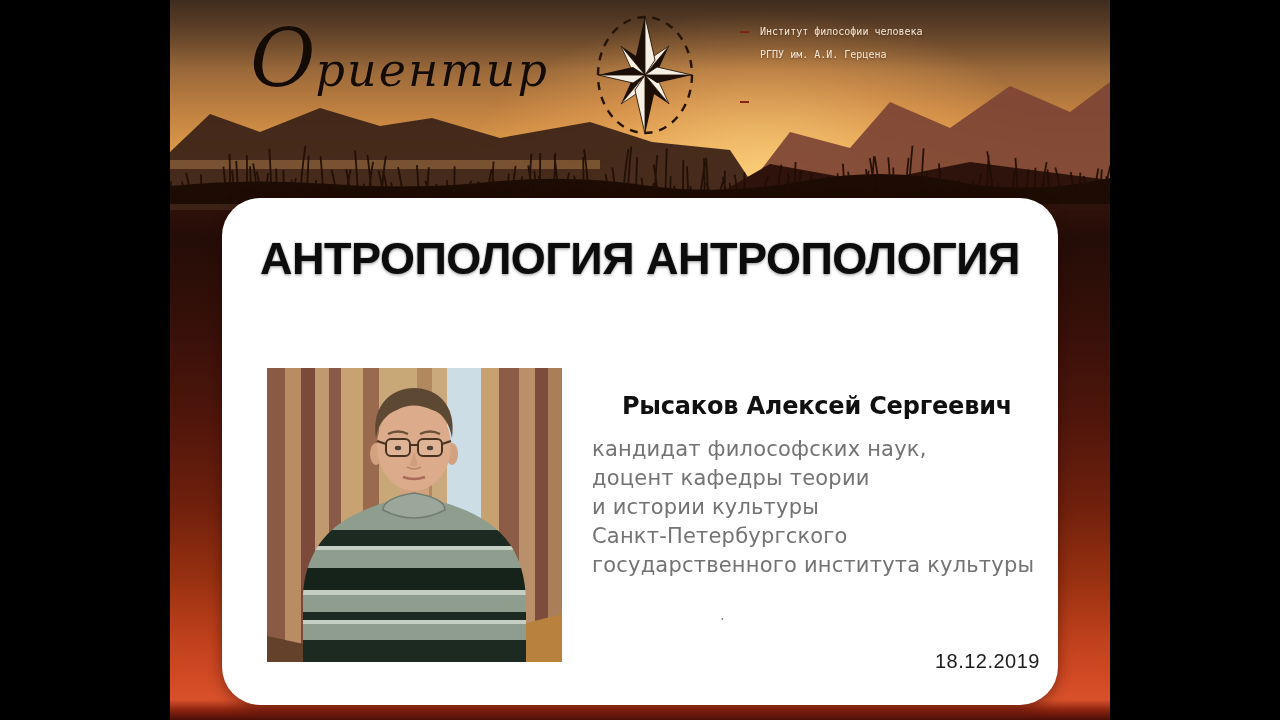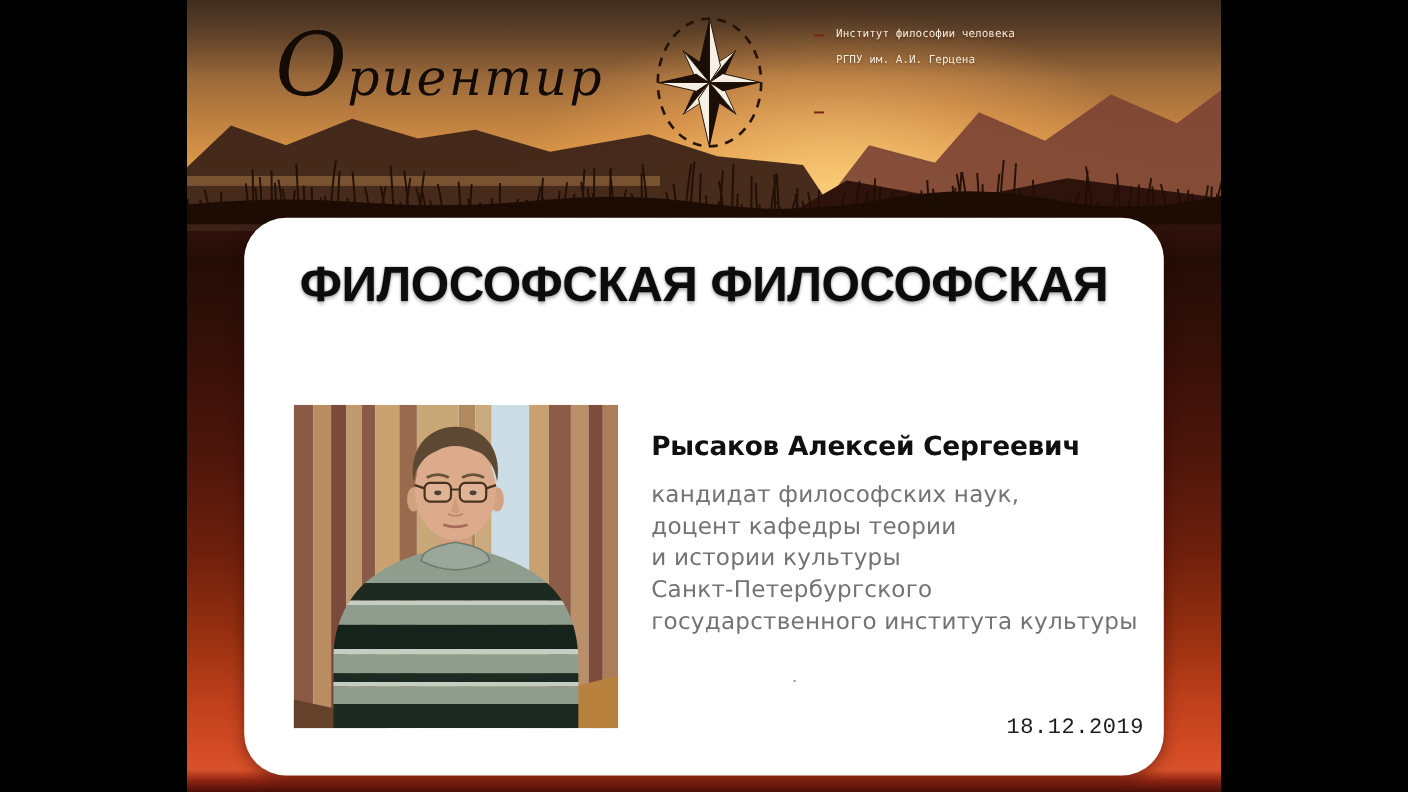--- a/index.html
+++ b/index.html
@@ -72,33 +72,33 @@
     white-space:nowrap;
   }
   .speaker-photo{
     position:absolute;left:45px;top:170px;width:295px;height:294px;
     overflow:hidden;
   }
   .info-block{position:absolute;left:370px;top:194px;width:450px;}
   .speaker-name{
     font-family:"DejaVu Sans", sans-serif;font-weight:bold;
     font-size:24px;letter-spacing:-.2px;color:#101010;
-    margin-bottom:15px;white-space:nowrap;
+    margin-bottom:15px;white-space:nowrap;text-align:center;
   }
   .speaker-creds{
     font-family:"DejaVu Sans", sans-serif;
     font-size:21px;line-height:29px;letter-spacing:.2px;color:#737373;
   }
   .stray-dot{
     position:absolute;left:498px;top:408px;
     font-size:15px;color:#8a8a8a;
   }
   .slide-date{
     position:absolute;right:18px;top:452px;
-    font-family:Liberation Mono, monospace;
+    font-family:Liberation Sans, sans-serif;
     font-size:20px;color:#1c1c1c;letter-spacing:.5px;margin-left:41px;
   }
 </style>
 </head>
 <body>
 
 <div class="bg-photo">
 
   <svg class="mountains" viewBox="0 0 940 150" preserveAspectRatio="none">
 
@@ -155,21 +155,21 @@
     </div>
   </div>
   <div class="affil-item">
     <span class="affil-dash">–</span>
   </div>
 </div>
 
 <div class="card">
 
   <div class="slide-title">
-    <div>ФИЛОСОФСКАЯ ФИЛОСОФСКАЯ</div>
+    <div>АНТРОПОЛОГИЯ АНТРОПОЛОГИЯ</div>
   </div>
 
   <svg class="speaker-photo" viewBox="0 0 295 294">
 
     <rect x="0" y="0" width="18" height="294" fill="#8a5a44"></rect>
     <rect x="18" y="0" width="16" height="294" fill="#b98c62"></rect>
     <rect x="34" y="0" width="14" height="294" fill="#7c4a3a"></rect>
     <rect x="48" y="0" width="14" height="294" fill="#c09a6e"></rect>
     <rect x="62" y="0" width="12" height="294" fill="#8a5a48"></rect>
     <rect x="74" y="0" width="22" height="294" fill="#c9a272"></rect>

